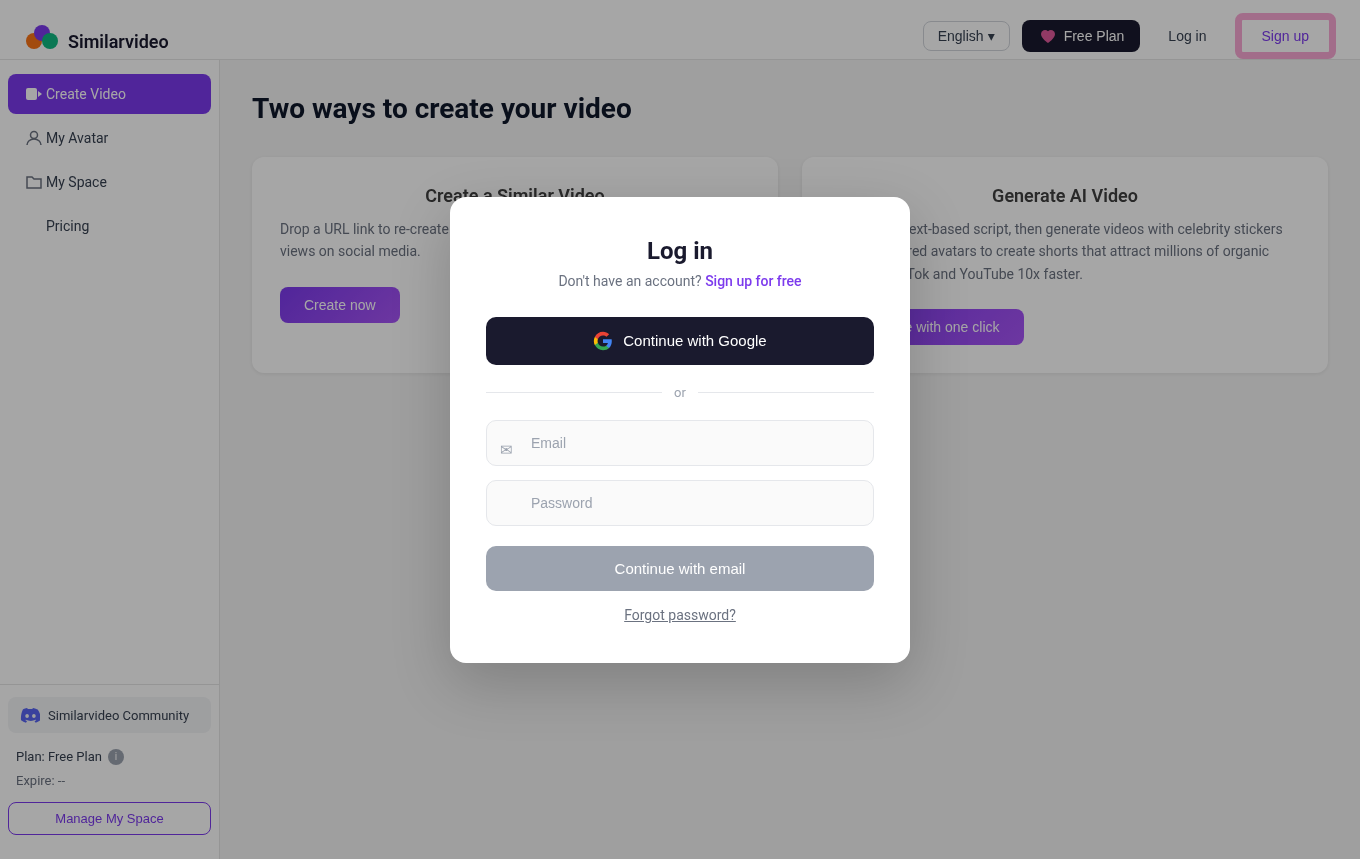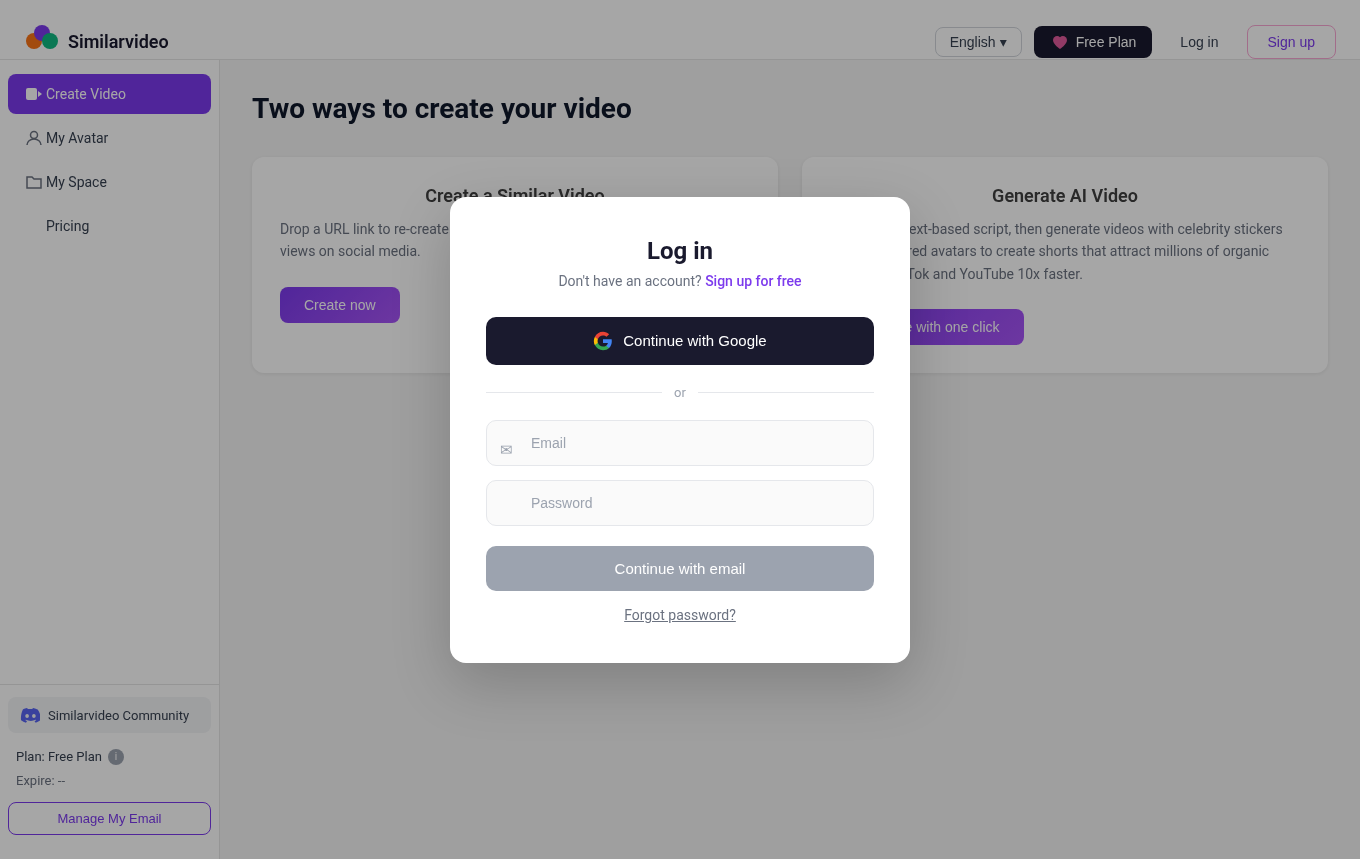--- a/index.html
+++ b/index.html
@@ -71,21 +71,21 @@
     .login-btn {
       padding: 6px 16px;
       border: none;
       background: transparent;
       font-size: 14px;
       color: #374151;
       cursor: pointer;
     }
     .signup-btn {
       padding: 8px 20px;
-      border: 1px solid #f9a8d4;
+      border: 7px solid #f9a8d4;
       border-radius: 8px;
       background: transparent;
       font-size: 14px;
       color: #7c3aed;
       cursor: pointer;
       font-weight: 500;
     }
 
     
     .app-layout {
@@ -418,21 +418,21 @@
           </svg>
         <span>Similarvideo Community</span>
       </div>
       <div class="plan-info">
         <div class="plan-label">
           <span>Plan: Free Plan</span>
           <span class="info-badge">i</span>
         </div>
         <div>Expire: --</div>
       </div>
-      <button class="manage-plan-btn">Manage My Email</button>
+      <button class="manage-plan-btn">Manage My Space</button>
     </div>
   </aside>
 
   <main class="main-content">
     <h1 class="page-heading">Two ways to create your video</h1>
     <div class="cards-row">
       <div class="card">
         <div class="card-title">Create a Similar Video</div>
         <div class="card-desc">Drop a URL link to re-create a viral video and achieve millions of organic views on social media.</div>
         <button class="card-btn">Create now</button>

